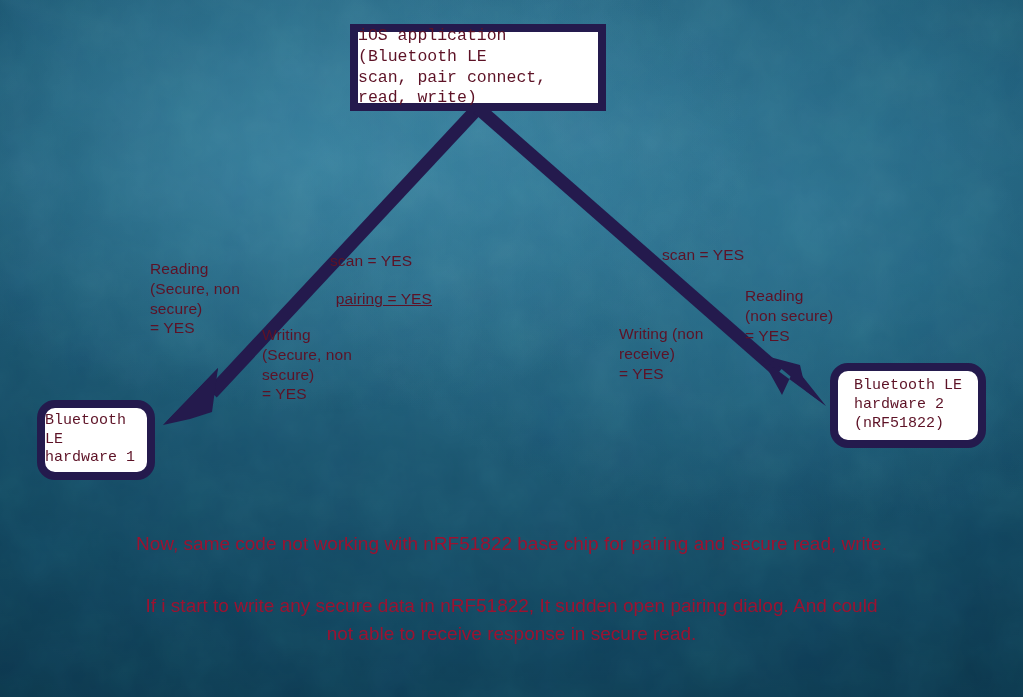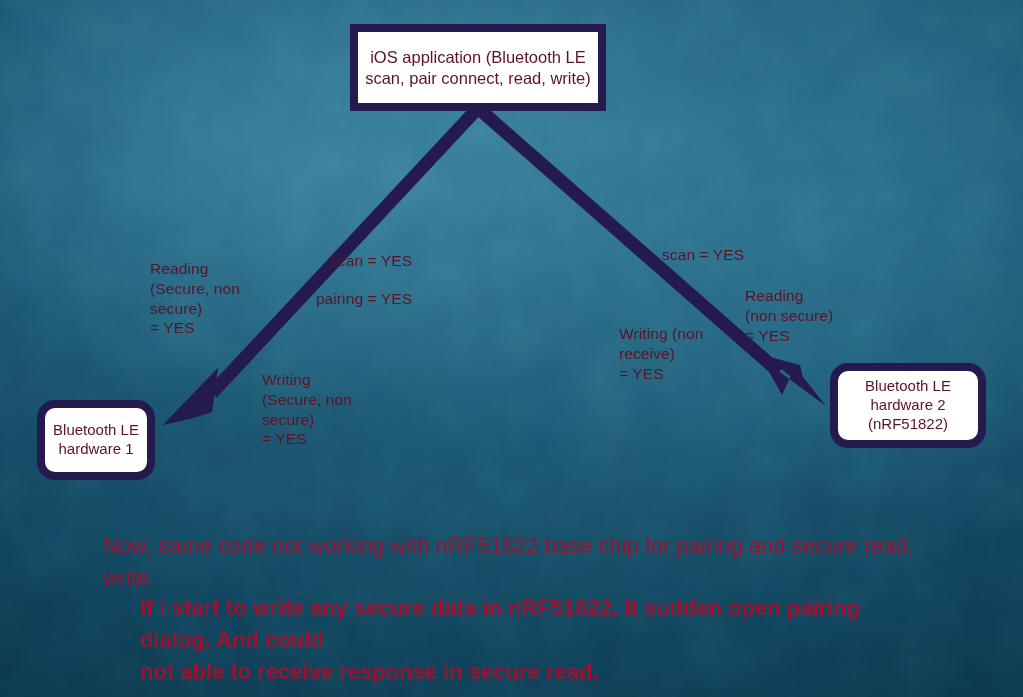--- a/index.html
+++ b/index.html
@@ -33,23 +33,23 @@
     height: 697px;
   }
   .node {
     position: absolute;
     background: #ffffff;
     border: 8px solid #241a4d;
     box-sizing: border-box;
     display: flex;
     align-items: center;
     justify-content: center;
-    text-align: center;
     color: #5d1226;
     line-height: 1.25;
+    font-family: Liberation Mono, monospace;
   }
   .node-label { display: block; white-space: pre-line; }
 
   #node-ios {
     left: 350px; top: 24px;
     width: 256px; height: 87px;
     font-size: 16.5px;
     border-width: 8px;
   }
   #node-hw1 {
@@ -70,36 +70,36 @@
     color: #5d1226;
     font-size: 15.5px;
     line-height: 1.28;
     text-align: left;
     white-space: pre-line;
     letter-spacing: 0.1px;
   }
 
   #lbl-reading-left   { left: 150px; top: 259px; width: 117px; }
   #lbl-scan-left      { left: 330px; top: 251px; width: 112px; text-align: left;}
-  #lbl-pairing        { left: 296px; top: 289px; width: 136px; text-align: center;}
-  #lbl-writing-left   { left: 262px; top: 325px; width: 116px; margin-top: 45px; }
+  #lbl-pairing        { left: 296px; top: 289px; width: 136px; text-align: right; text-decoration: underline;}
+  #lbl-writing-left   { left: 262px; top: 325px; width: 116px; }
   #lbl-scan-right     { left: 662px; top: 245px; width: 116px; text-align: left;}
   #lbl-reading-right  { left: 745px; top: 286px; width: 118px; }
   #lbl-writing-right  { left: 619px; top: 324px; width: 122px; }
 
   .note {
     position: absolute;
     color: #9c1230;
-    font-size: 22px;
-    text-align: left;
+    font-size: 19px;
+    text-align: center;
     line-height: 1.45;
     white-space: pre-line;
   }
   #note-1 { left: 103px; top: 530px; width: 817px; }
-  #note-2 { left: 140px; top: 592px; width: 743px; font-weight: bold; }
+  #note-2 { left: 140px; top: 592px; width: 743px; }
 </style>
 </head>
 <body>
 
 <div id="canvas">
 
   <svg id="noise" viewBox="0 0 1023 697" preserveAspectRatio="none" xmlns="http://www.w3.org/2000/svg">
     <defs>
       <filter id="grain">
         <feTurbulence type="fractalNoise" baseFrequency="0.019" numOctaves="4" seed="7"></feTurbulence>

